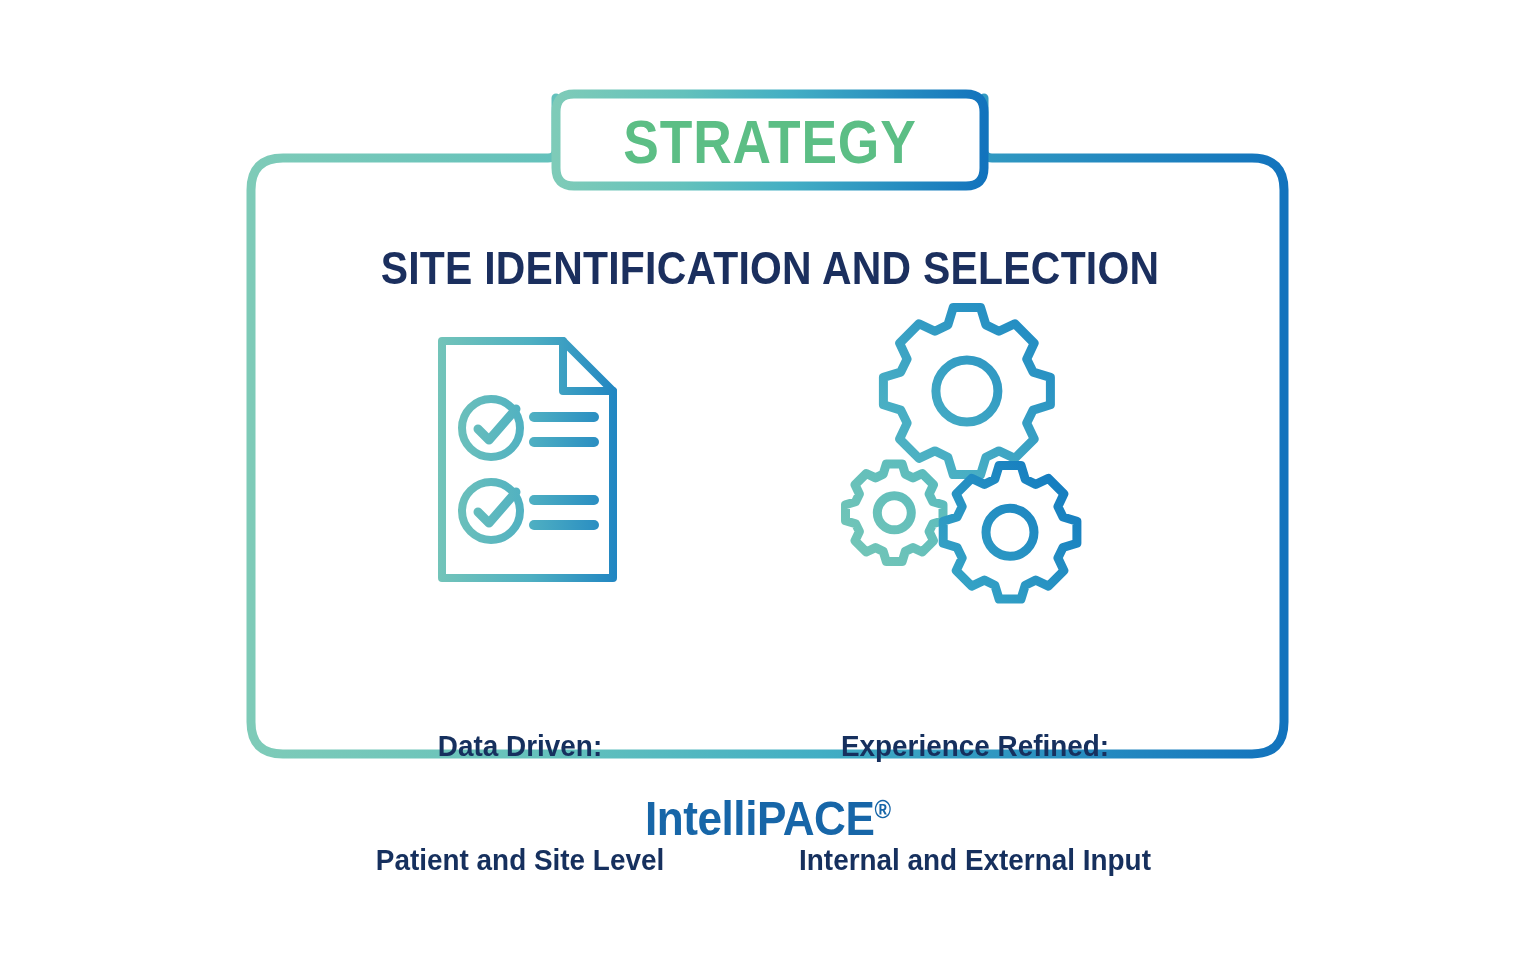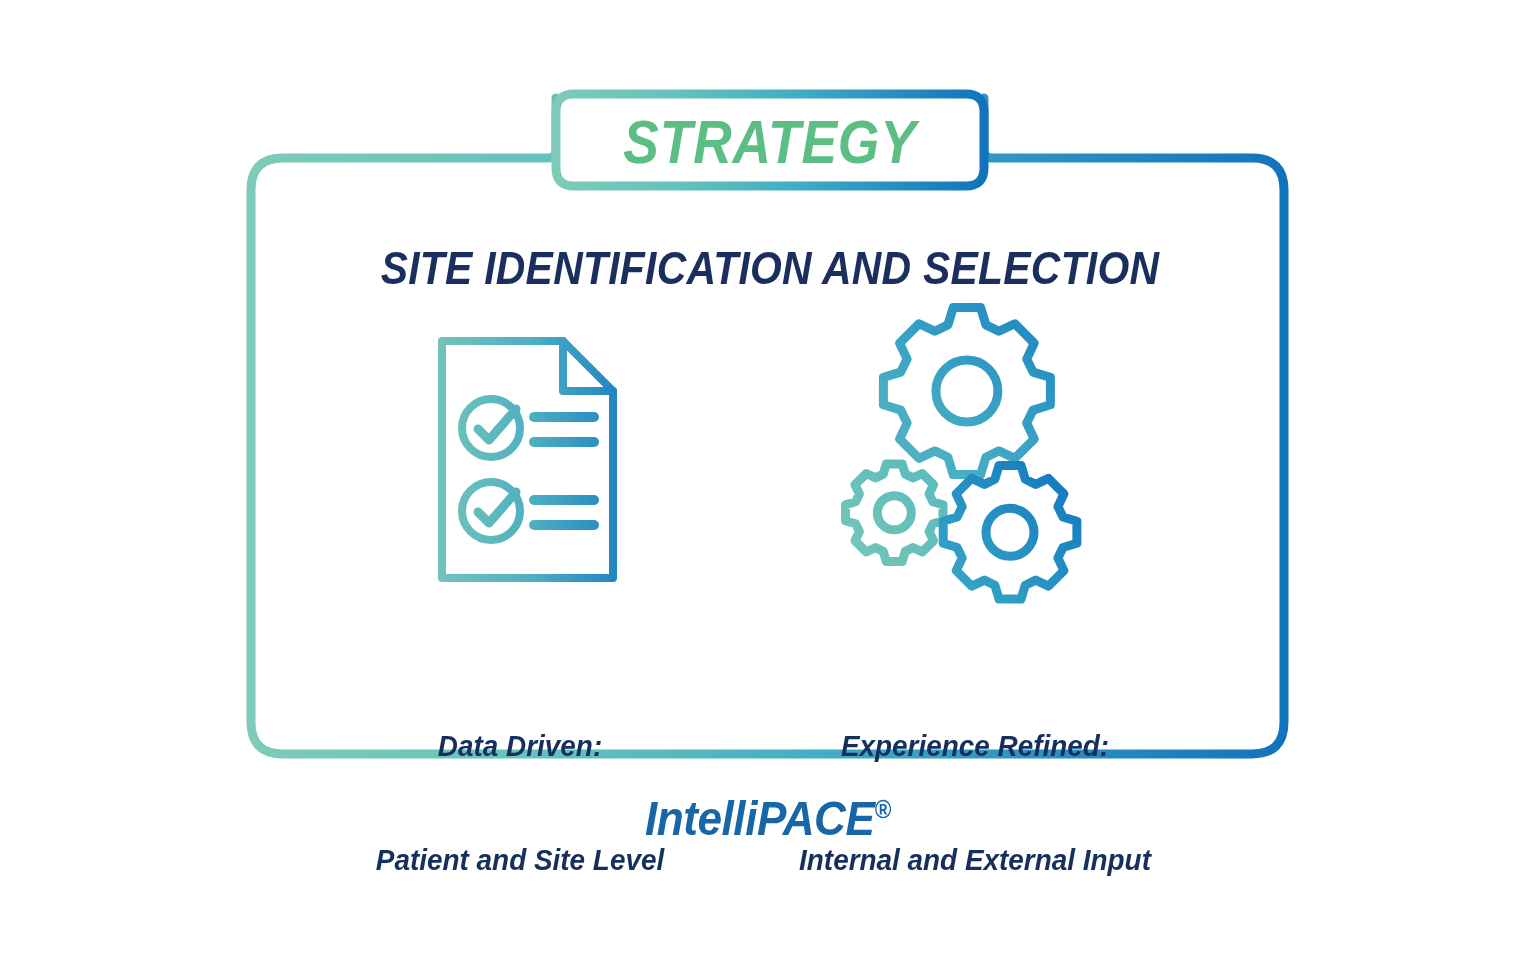--- a/index.html
+++ b/index.html
@@ -11,21 +11,20 @@
     width: 1536px;
     height: 962px;
     font-family: "Liberation Sans", sans-serif;
     overflow: hidden;
   }
   #stage {
     position: relative;
     width: 1536px;
     height: 962px;
     background: #ffffff;
-    font-style: italic;
   }
   #frame-svg {
     position: absolute;
     left: 0;
     top: 0;
     width: 1536px;
     height: 962px;
   }
   .overlay {
     position: absolute;

